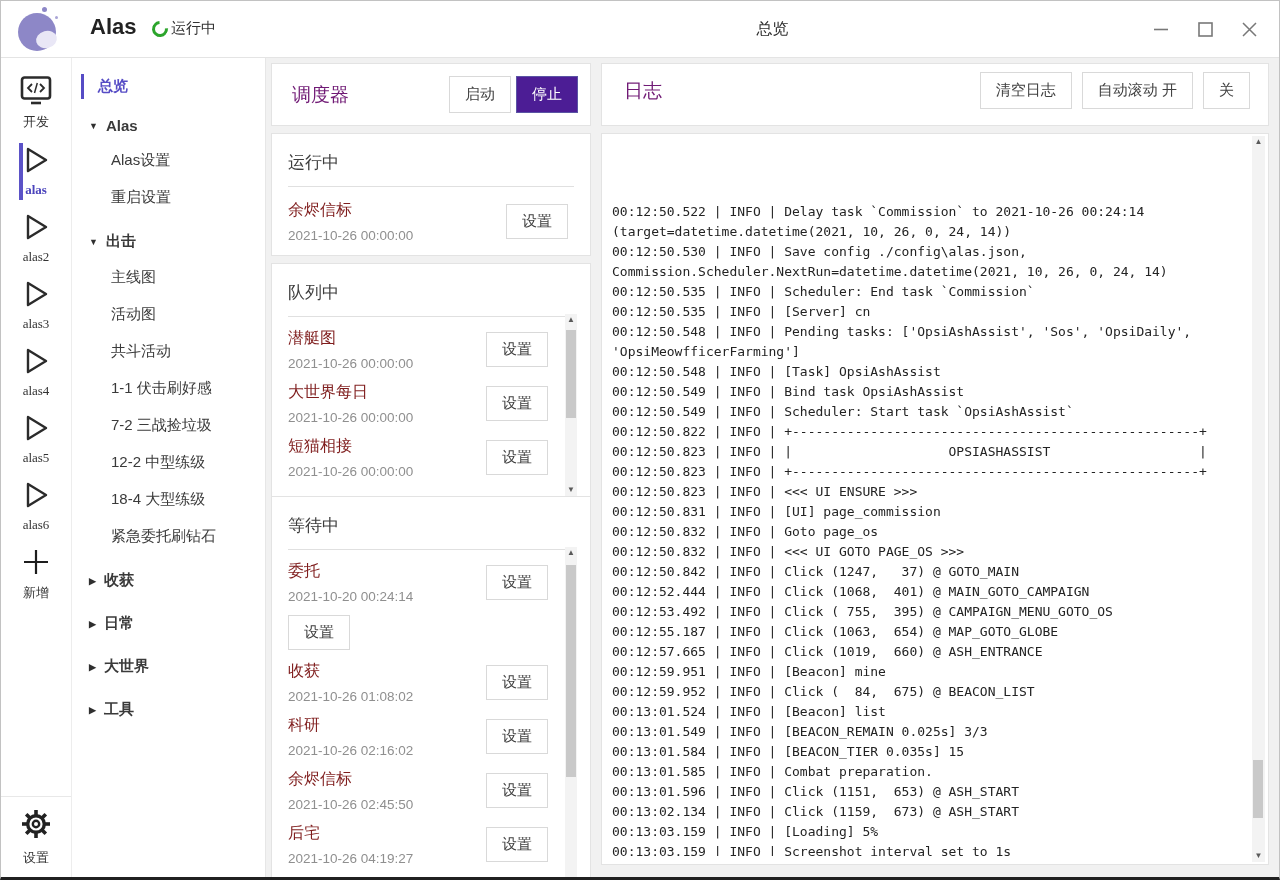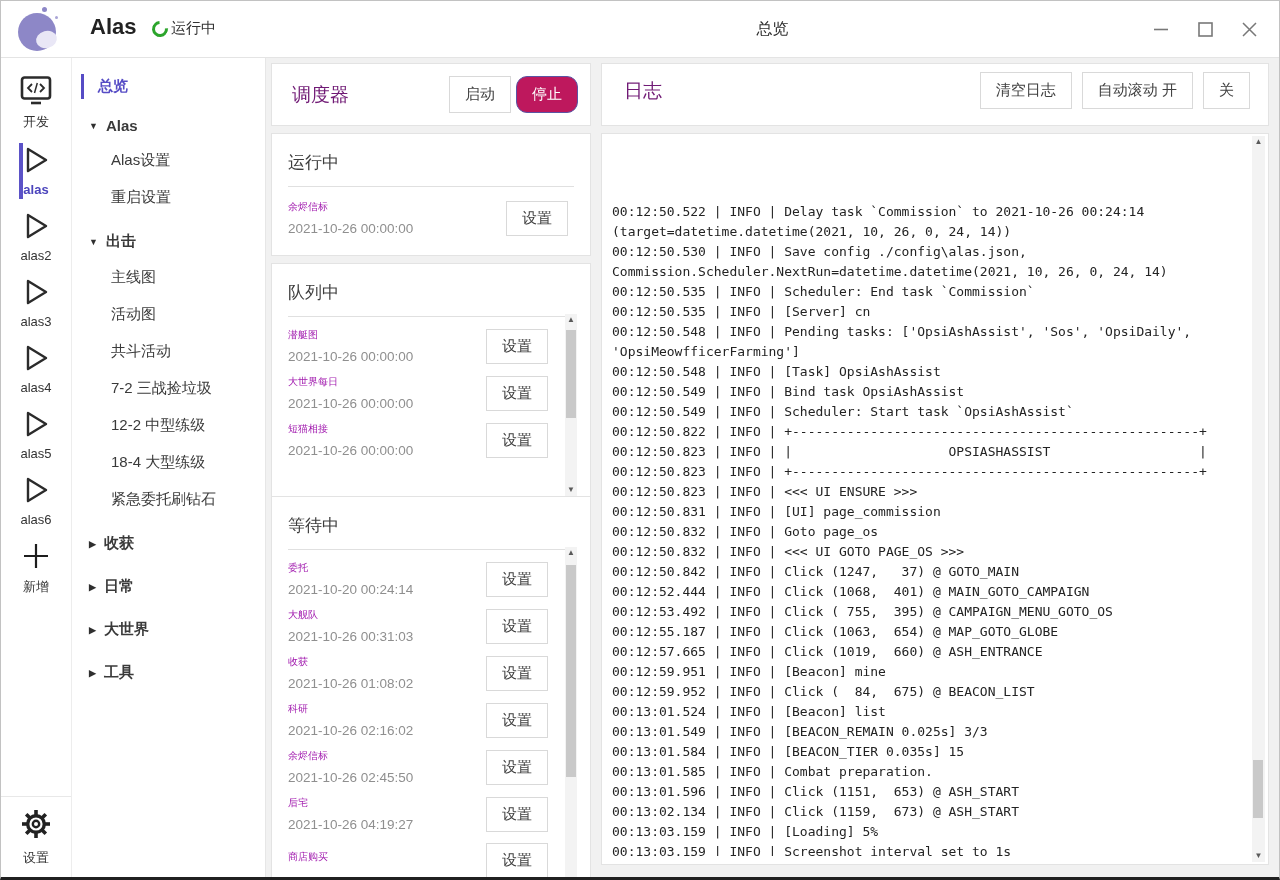--- a/index.html
+++ b/index.html
@@ -21,21 +21,21 @@
   .status-text { font-size:15px; color:#333; }
   .center-title { position:absolute; left:265px; right:0; top:18px; text-align:center; font-size:16px; color:#2c2c2c; }
   .win-controls { position:absolute; right:14px; top:12px; display:flex; align-items:center; gap:12px; }
   .win-btn { width:32px; height:32px; display:flex; align-items:center; justify-content:center; cursor:pointer; }
 
   
   .rail { position:absolute; left:0; top:57px; bottom:0; width:71px; background:#fff;
           border-right:1px solid #ededed; display:flex; flex-direction:column; align-items:center;
           padding-top:10px; z-index:4; }
   .rail-item { position:relative; width:100%; display:flex; flex-direction:column; align-items:center;
-               padding:7px 0 7px; cursor:pointer; }
+               padding:7px 0 7px; cursor:pointer;font-family:Liberation Serif, serif; }
   .rail-label { margin-top:3px; font-size:13px; color:#333; }
   .rail-item.active .rail-label { color:#4b44bc; font-weight:bold; }
   .rail-item.active::before { content:""; position:absolute; left:0; top:5px; bottom:5px; width:4px; background:#5b52c7; }
   .rail-settings { margin-top:auto; width:100%; border-top:1px solid #e8e8e8;
                    padding:9px 0 10px; display:flex; flex-direction:column; align-items:center; cursor:pointer; }
 
   
   .nav { position:absolute; left:72px; top:57px; bottom:0; width:193px; background:#fff;
          border-right:1px solid #e6e6e6; padding-top:14px; overflow:hidden; z-index:4; }
   .nav-row { display:flex; align-items:center; font-size:15px; color:#3a3a3a; cursor:pointer; }
@@ -45,33 +45,33 @@
   .nav-arrow { font-size:9px; margin-right:8px; color:#2f2f2f; }
   .nav-row.child { padding:9px 10px 9px 38px; }
 
   
   .content { position:absolute; left:265px; top:57px; right:0; bottom:0; background:#f1f1f1; }
   .panel { position:absolute; background:#fff; border:1px solid #e3e3e3; }
 
   #sched-head { left:5px; top:5px; width:320px; height:63px; display:flex; align-items:center; padding:0 12px 0 20px; }
   .panel-title { flex:1; font-size:19px; color:#701a75; }
   .btn { font-size:15px; padding:8px 15px; background:#fff; border:1px solid #d9d9d9; color:#404040; cursor:pointer; white-space:nowrap; }
-  .btn.primary { background:#be185d; border-color:#5a54a4; color:#fff; margin-left:5px;border-radius:11px; }
+  .btn.primary { background:#4c1d95; border-color:#5a54a4; color:#fff; margin-left:5px; }
 
   .card { padding:12px 16px 0 16px; overflow:hidden; }
   .card-title { font-size:17px; color:#3d3d3d; padding:5px 0 12px; border-bottom:1px solid #e0e0e0; }
   #running { left:5px; top:75px; width:320px; height:123px; }
   #pending { left:5px; top:205px; width:320px; height:236px; padding-right:0; }
   #waiting { left:5px; top:410px; width:320px; height:401px; padding-right:0;margin-top:28px; }
   #pending .card-title, #waiting .card-title { margin-right:16px; }
   .task-list { overflow:hidden; }
   #pending .task-list, #waiting .task-list { padding-right:42px; }
   .task { display:flex; align-items:center; margin-top:11px; }
   .task-info { flex:1; min-width:0; }
-  .task-name { font-size:10px; color:#a21caf; }
+  .task-name { font-size:16px; color:#7f1d1d; }
   .task-time { font-size:13.5px; color:#8f8f8f; margin-top:7px; }
   .btn-set { font-size:15px; padding:7px 15px; background:#fff; border:1px solid #d9d9d9; color:#404040; cursor:pointer; }
   #running .task { margin-top:13px; padding-right:6px; }
 
   
   .vscroll { position:absolute; width:12px; background:#f3f3f3; }
   .vs-up, .vs-down { position:absolute; left:0; width:12px; height:12px; font-size:8px; line-height:12px;
                      text-align:center; color:#5a5a5a; cursor:pointer; }
   .vs-up { top:0; } .vs-down { bottom:0; }
   .vs-thumb { position:absolute; left:1px; width:10px; background:#c9c9c9; cursor:pointer; }
@@ -222,20 +222,23 @@
       <div class="nav-row child">
         <span>主线图</span>
       </div>
       <div class="nav-row child">
         <span>活动图</span>
       </div>
       <div class="nav-row child">
         <span>共斗活动</span>
       </div>
       <div class="nav-row child">
+        <span>1-1 伏击刷好感</span>
+      </div>
+      <div class="nav-row child">
         <span>7-2 三战捡垃圾</span>
       </div>
       <div class="nav-row child">
         <span>12-2 中型练级</span>
       </div>
       <div class="nav-row child">
         <span>18-4 大型练级</span>
       </div>
       <div class="nav-row child">
         <span>紧急委托刷钻石</span>
@@ -321,24 +324,20 @@
 
           <div class="task">
             <div class="task-info">
               <div class="task-name">委托</div>
               <div class="task-time">2021-10-20 00:24:14</div>
             </div>
             <button class="btn-set">设置</button>
           </div>
 
           <div class="task">
-            <div class="task-info">
-              <div class="task-name">大舰队</div>
-              <div class="task-time">2021-10-26 00:31:03</div>
-            </div>
             <button class="btn-set">设置</button>
           </div>
 
           <div class="task">
             <div class="task-info">
               <div class="task-name">收获</div>
               <div class="task-time">2021-10-26 01:08:02</div>
             </div>
             <button class="btn-set">设置</button>
           </div>

